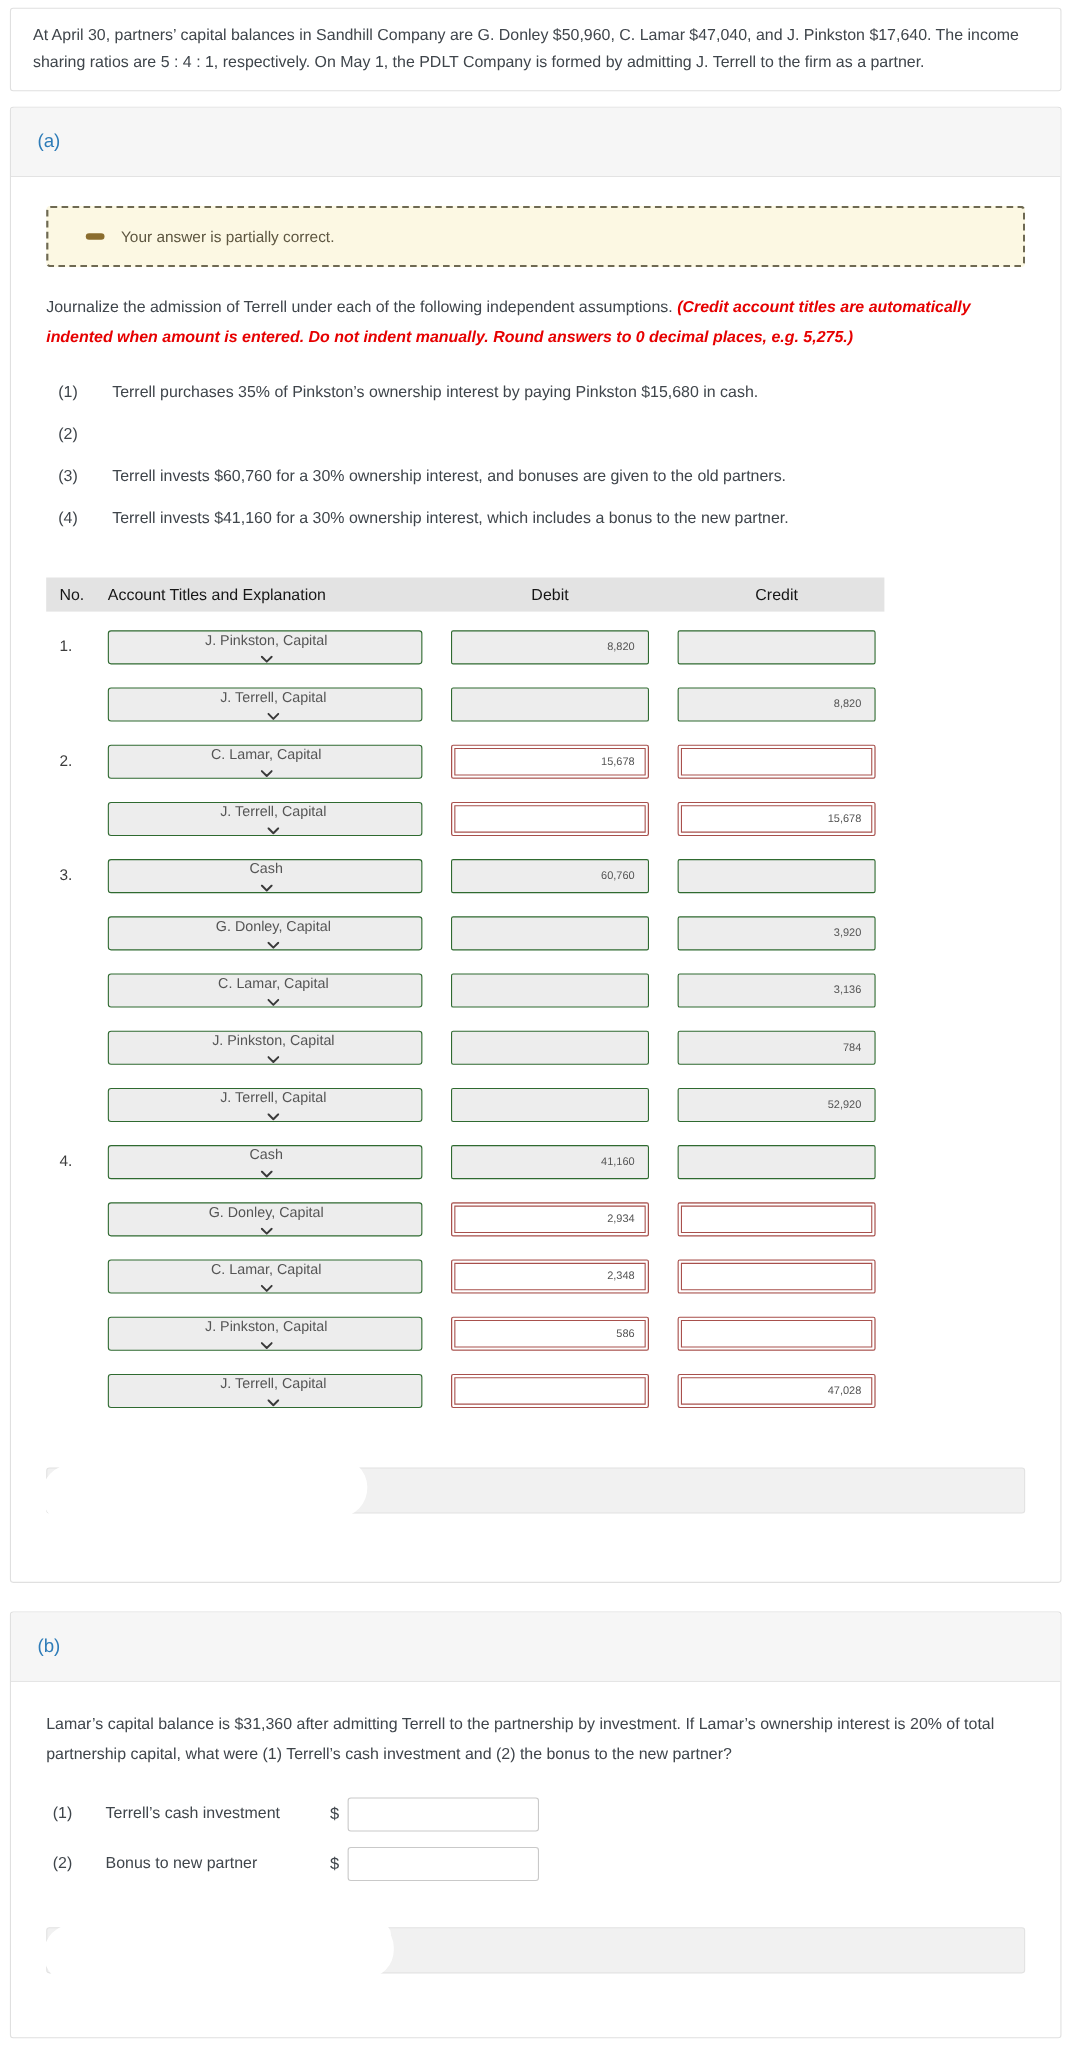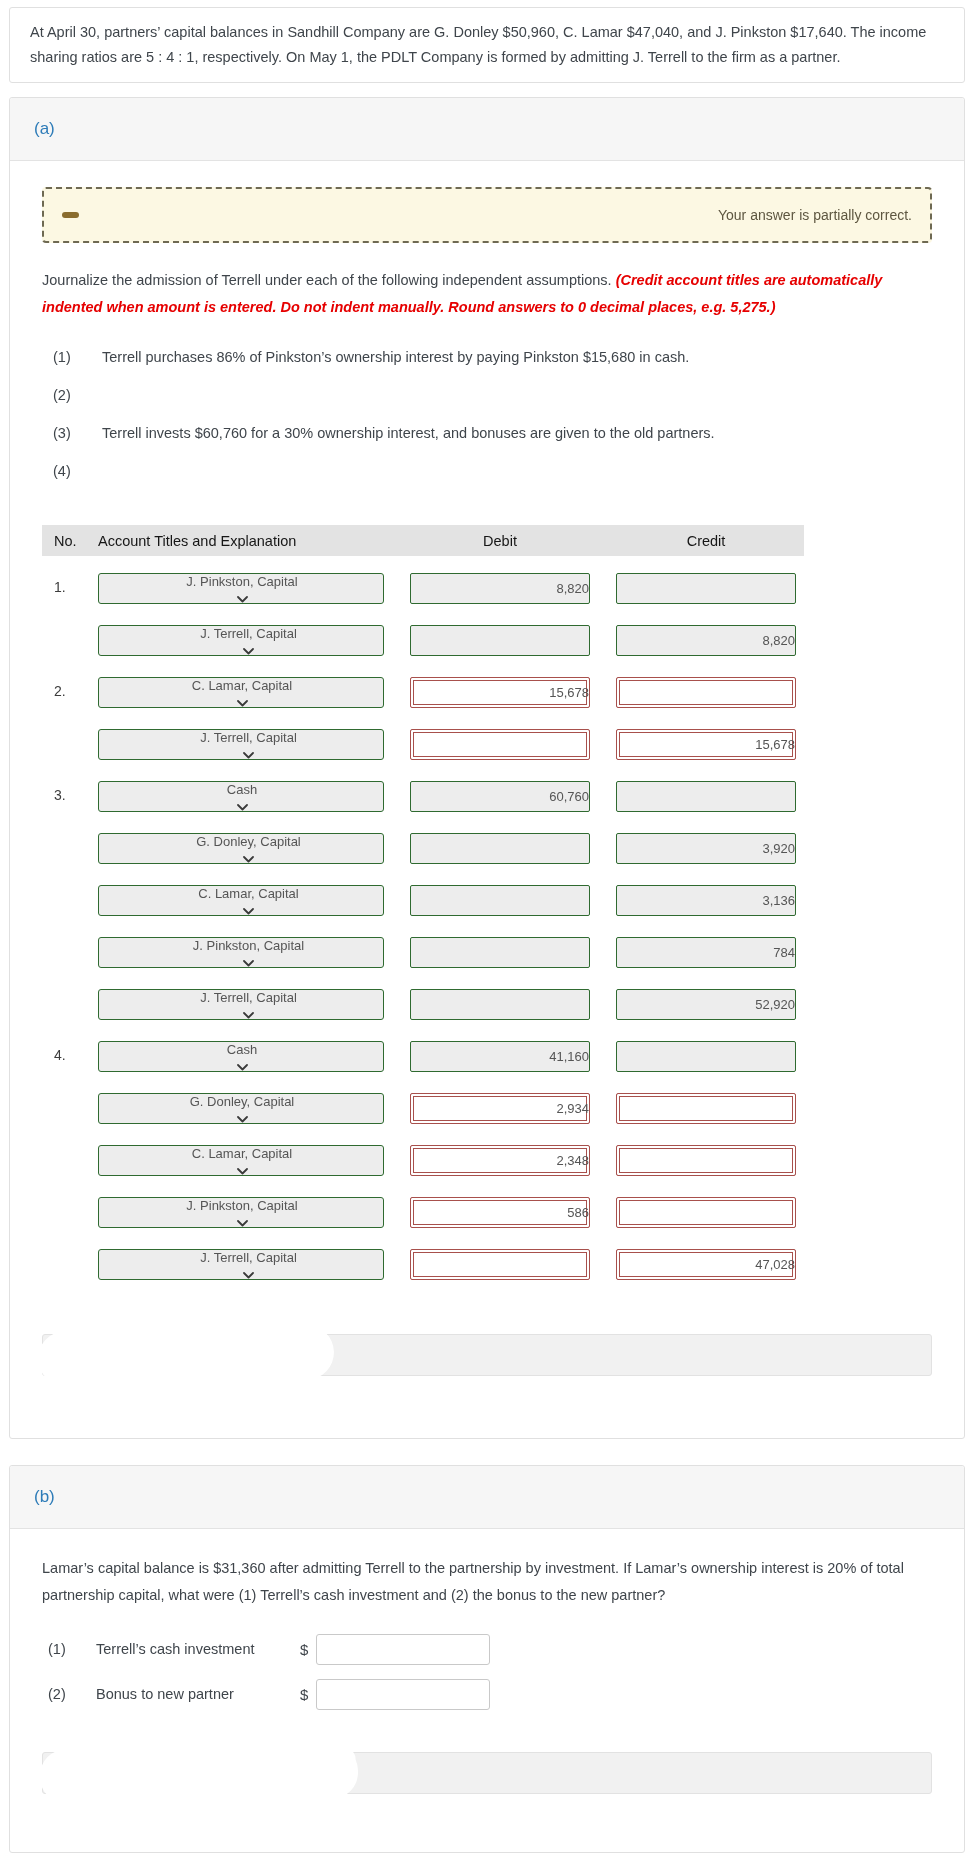--- a/index.html
+++ b/index.html
@@ -21,21 +21,21 @@
   html,body{margin:0;padding:0;background:#fff;}
   body{width:974px;font-family:"Liberation Sans","DejaVu Sans",sans-serif;color:var(--text);}
   .card{margin:7px 9px 0;border:1px solid var(--panel-border);border-radius:3px;background:#fff;}
   .problem-card{padding:12px 20px;font-size:14.5px;line-height:25px;}
   .panel{margin:14px 9px 0;border:1px solid var(--panel-border);border-radius:3px;background:#fff;}
   .panel-b{margin-top:26px;}
   .panel-header{background:var(--panel-header-bg);border-bottom:1px solid #e3e3e3;padding:21px 24px;font-size:17px;color:var(--accent-blue);line-height:20px;border-radius:3px 3px 0 0;}
   .panel-body{padding:26px 32px 62px;}
   .panel-body-b{padding-bottom:58px;}
 
-  .warning-box{display:flex;align-items:center;gap:15px;border:2px dashed var(--warning-border);background:var(--warning-bg);border-radius:4px;padding:16px 18px;font-size:14px;color:var(--warning-text);line-height:20px;justify-content:space-between;}
+  .warning-box{display:flex;align-items:center;gap:15px;border:2px dashed var(--warning-border);background:var(--warning-bg);border-radius:4px;padding:16px 34px;font-size:14px;color:var(--warning-text);line-height:20px;}
   .warn-dash{display:inline-block;width:17px;height:6px;border-radius:3px;background:var(--warning-icon);flex:0 0 auto;}
 
   .instructions{margin:24px 0 0;font-size:14.5px;line-height:27px;max-width:908px;}
   .red-note{color:var(--error-red);font-weight:bold;font-style:italic;}
 
   .assumptions{margin-top:26px;}
   .assump{display:flex;margin-bottom:18px;font-size:14.5px;line-height:20px;}
   .assump-num{width:60px;box-sizing:border-box;padding-left:11px;flex:0 0 auto;}
   sup.frac{font-size:10px;}
   sub.frac{font-size:10px;}
@@ -45,21 +45,21 @@
   .col-no{width:56px;box-sizing:border-box;padding-left:12px;flex:0 0 auto;}
   .col-account{width:312px;flex:0 0 auto;}
   .col-debit{width:180px;flex:0 0 auto;text-align:center;}
   .col-credit{width:180px;margin-left:26px;flex:0 0 auto;text-align:center;}
   .journal-rows{margin-top:17px;}
   .journal-line{display:flex;align-items:flex-start;margin-bottom:21px;}
   .entry-no{font-size:14px;color:#3c3c3c;padding-top:6px;}
   .acct-select{width:286px;height:31px;box-sizing:border-box;border:1.5px solid var(--green);background:var(--input-bg);border-radius:3px;display:flex;align-items:center;justify-content:space-between;padding:0 12px 0 14px;font-size:13px;color:var(--muted-value);cursor:pointer;flex-direction:column;}
   .acct-select.indent{padding-left:27px;}
   .chevron{display:flex;align-items:center;}
-  .cell-input{height:31px;box-sizing:border-box;font-size:13px;color:var(--muted-value);display:flex;align-items:center;justify-content:flex-end;text-align:center;}
+  .cell-input{height:31px;box-sizing:border-box;font-size:10px;color:var(--muted-value);display:flex;align-items:center;justify-content:flex-end;padding-right:12px;text-align:center;}
   .cell-input.correct{border:1.5px solid var(--green);background:var(--input-bg);border-radius:2px;}
   .cell-input.incorrect{border:1px solid var(--red);background:#fff;border-radius:2px;box-shadow:inset 0 0 0 2px #fff,inset 0 0 0 3px var(--red);}
 
   .action-bar{position:relative;margin-top:54px;height:42px;box-sizing:border-box;background:#f1f1f1;border:1px solid #e2e2e2;border-radius:3px;}
   .action-bar-b{margin-top:42px;}
   .blob{position:absolute;background:#fff;}
   .b1{left:-5px;top:-7px;width:296px;height:55px;border-radius:28px;transform:rotate(-1.5deg);}
   .b2{left:12px;bottom:-13px;width:84px;height:20px;border-radius:12px;transform:rotate(-7deg);}
   .b3{left:-3px;top:-6px;width:318px;height:54px;border-radius:26px;transform:rotate(-1deg);}
   .b4{left:238px;top:-16px;width:74px;height:34px;border-radius:10px;transform:rotate(24deg);}
@@ -90,31 +90,32 @@
     <div class="warning-box">
       <span class="warn-dash"></span>
       <span>Your answer is partially correct.</span>
     </div>
 
     <p class="instructions"><span>Journalize the admission of Terrell under each of the following independent assumptions. </span><span class="red-note">(Credit account titles are automatically indented when amount is entered. Do not indent manually. Round answers to 0 decimal places, e.g. 5,275.)</span></p>
 
     <div class="assumptions">
       <div class="assump">
         <span class="assump-num">(1)</span>
-        <span>Terrell purchases 86% of Pinkston’s ownership interest by paying Pinkston $15,680 in cash.</span>
+        <span>Terrell purchases 35% of Pinkston’s ownership interest by paying Pinkston $15,680 in cash.</span>
       </div>
       <div class="assump">
         <span class="assump-num">(2)</span>
       </div>
       <div class="assump">
         <span class="assump-num">(3)</span>
         <span>Terrell invests $60,760 for a 30% ownership interest, and bonuses are given to the old partners.</span>
       </div>
       <div class="assump">
         <span class="assump-num">(4)</span>
+        <span>Terrell invests $41,160 for a 30% ownership interest, which includes a bonus to the new partner.</span>
       </div>
     </div>
 
     <div class="journal">
       <div class="journal-head">
         <div class="col-no">No.</div>
         <div class="col-account">Account Titles and Explanation</div>
         <div class="col-debit">Debit</div>
         <div class="col-credit">Credit</div>
       </div>

